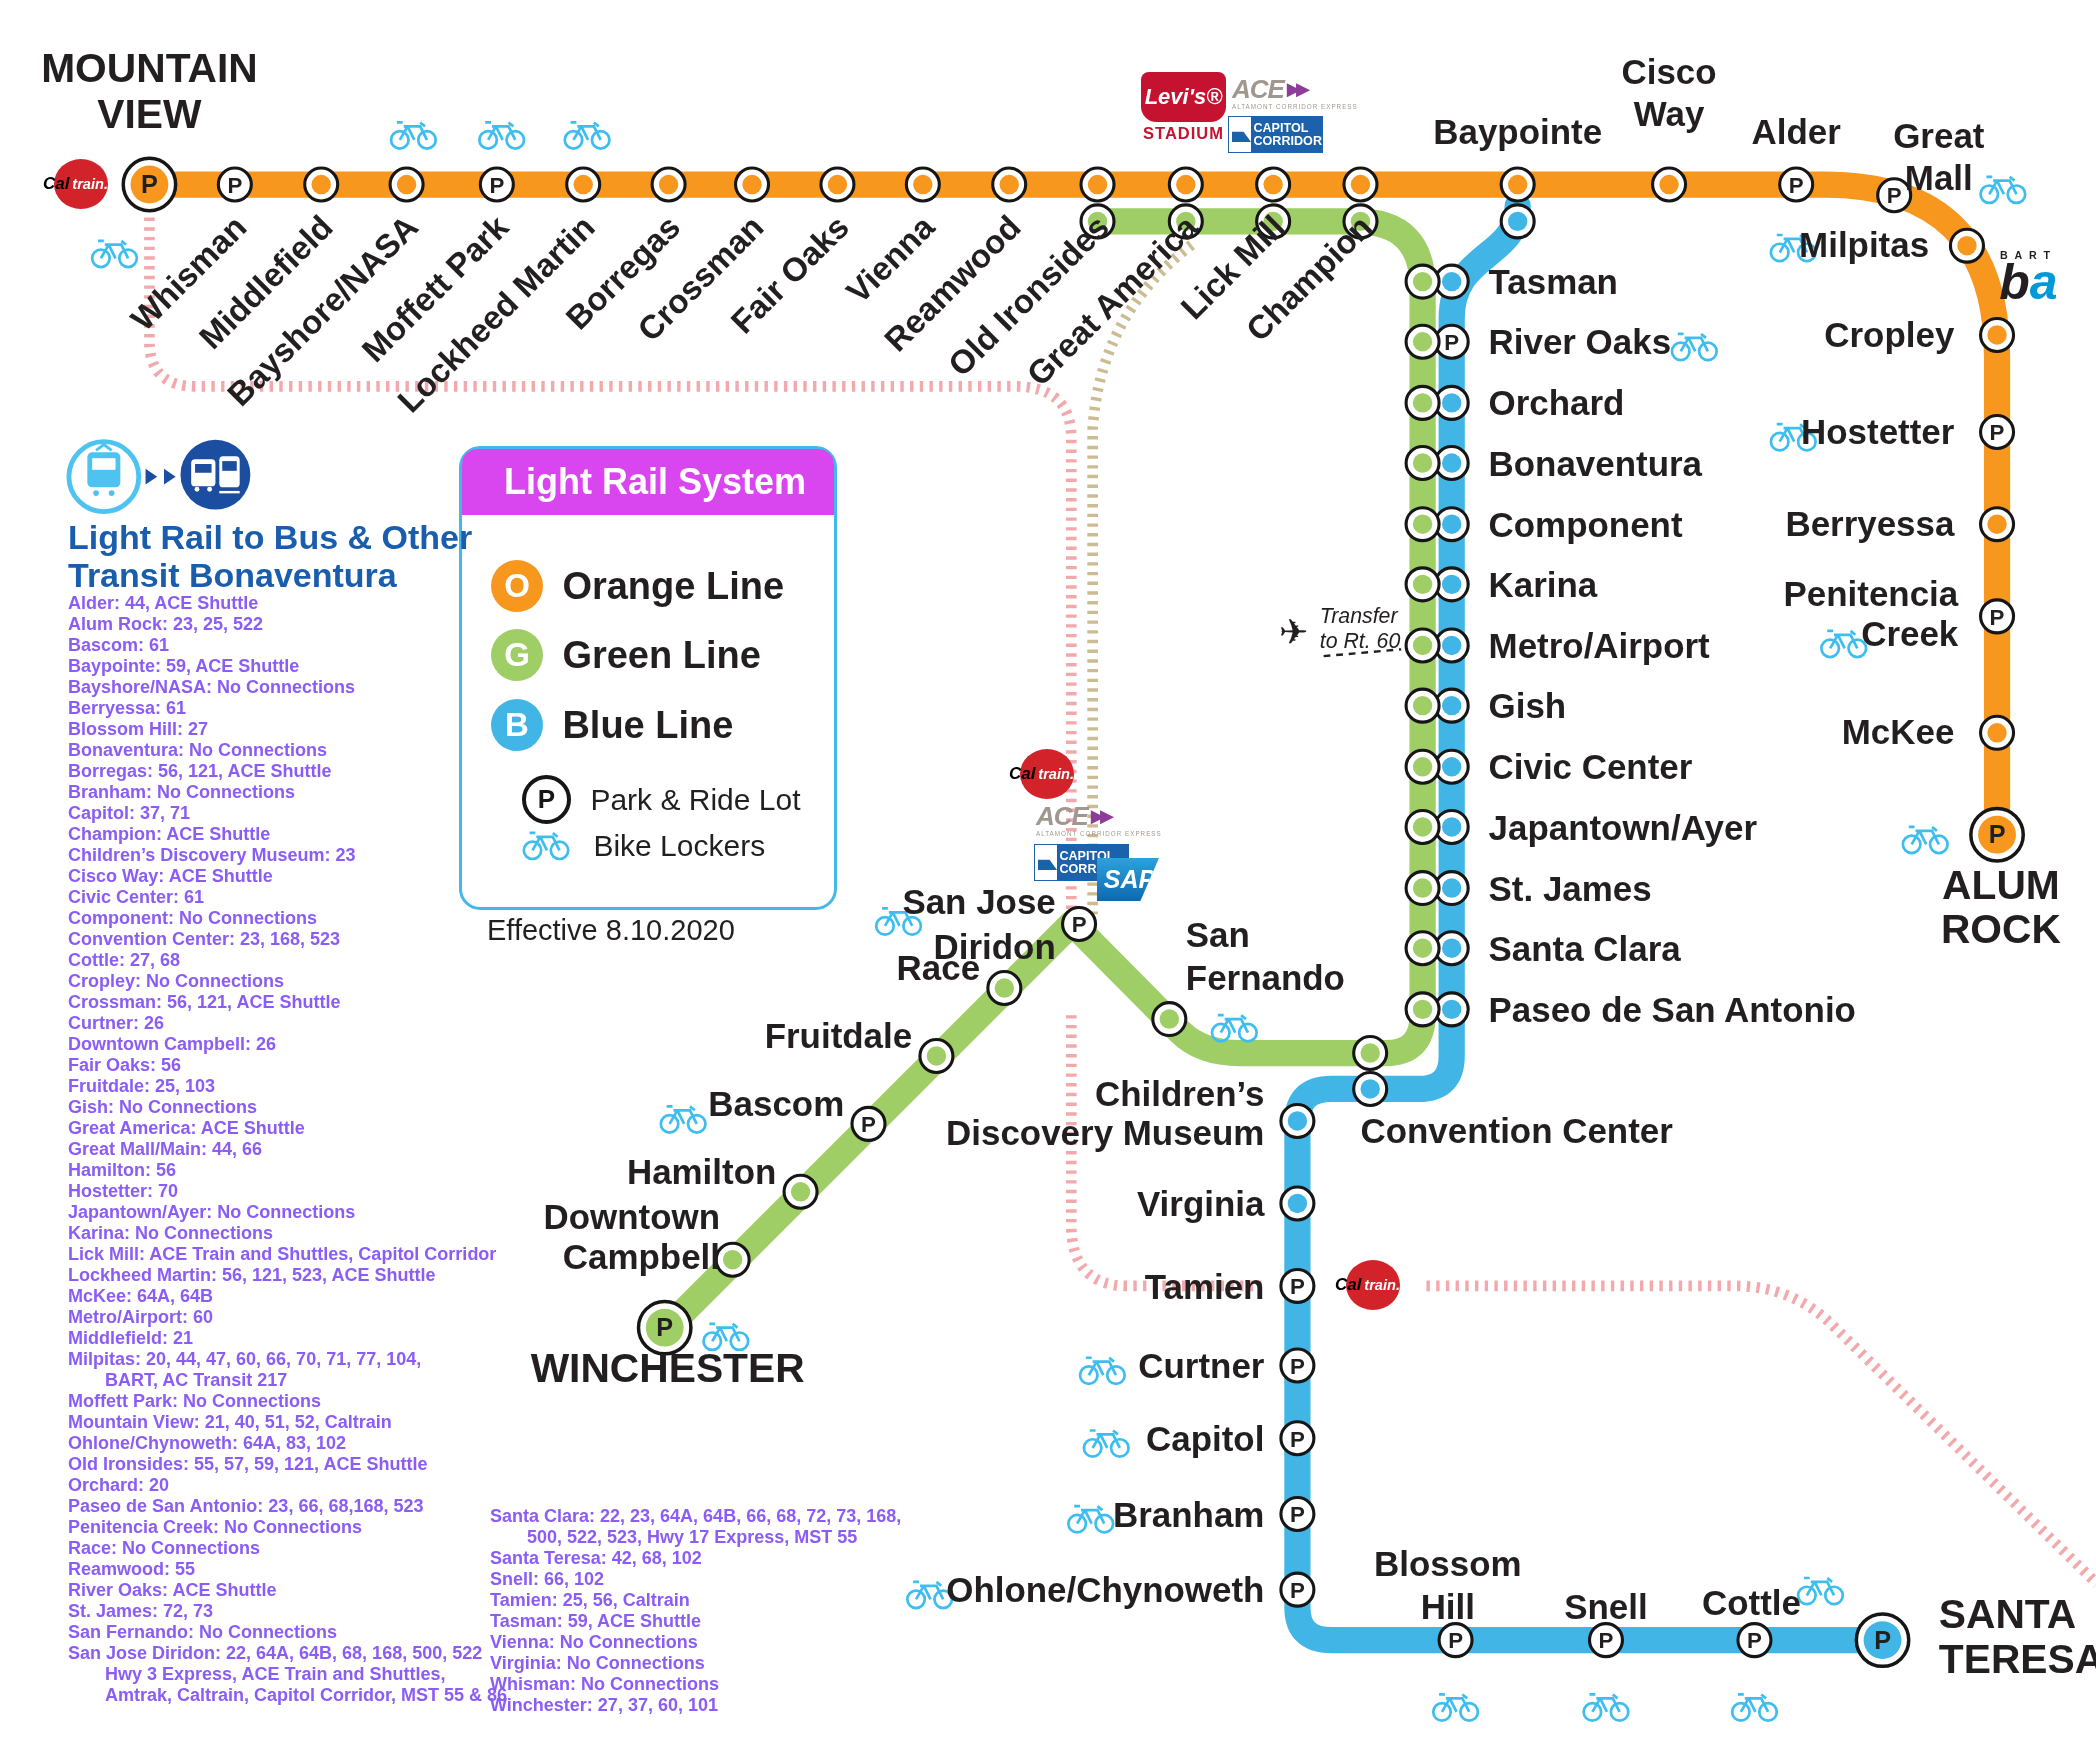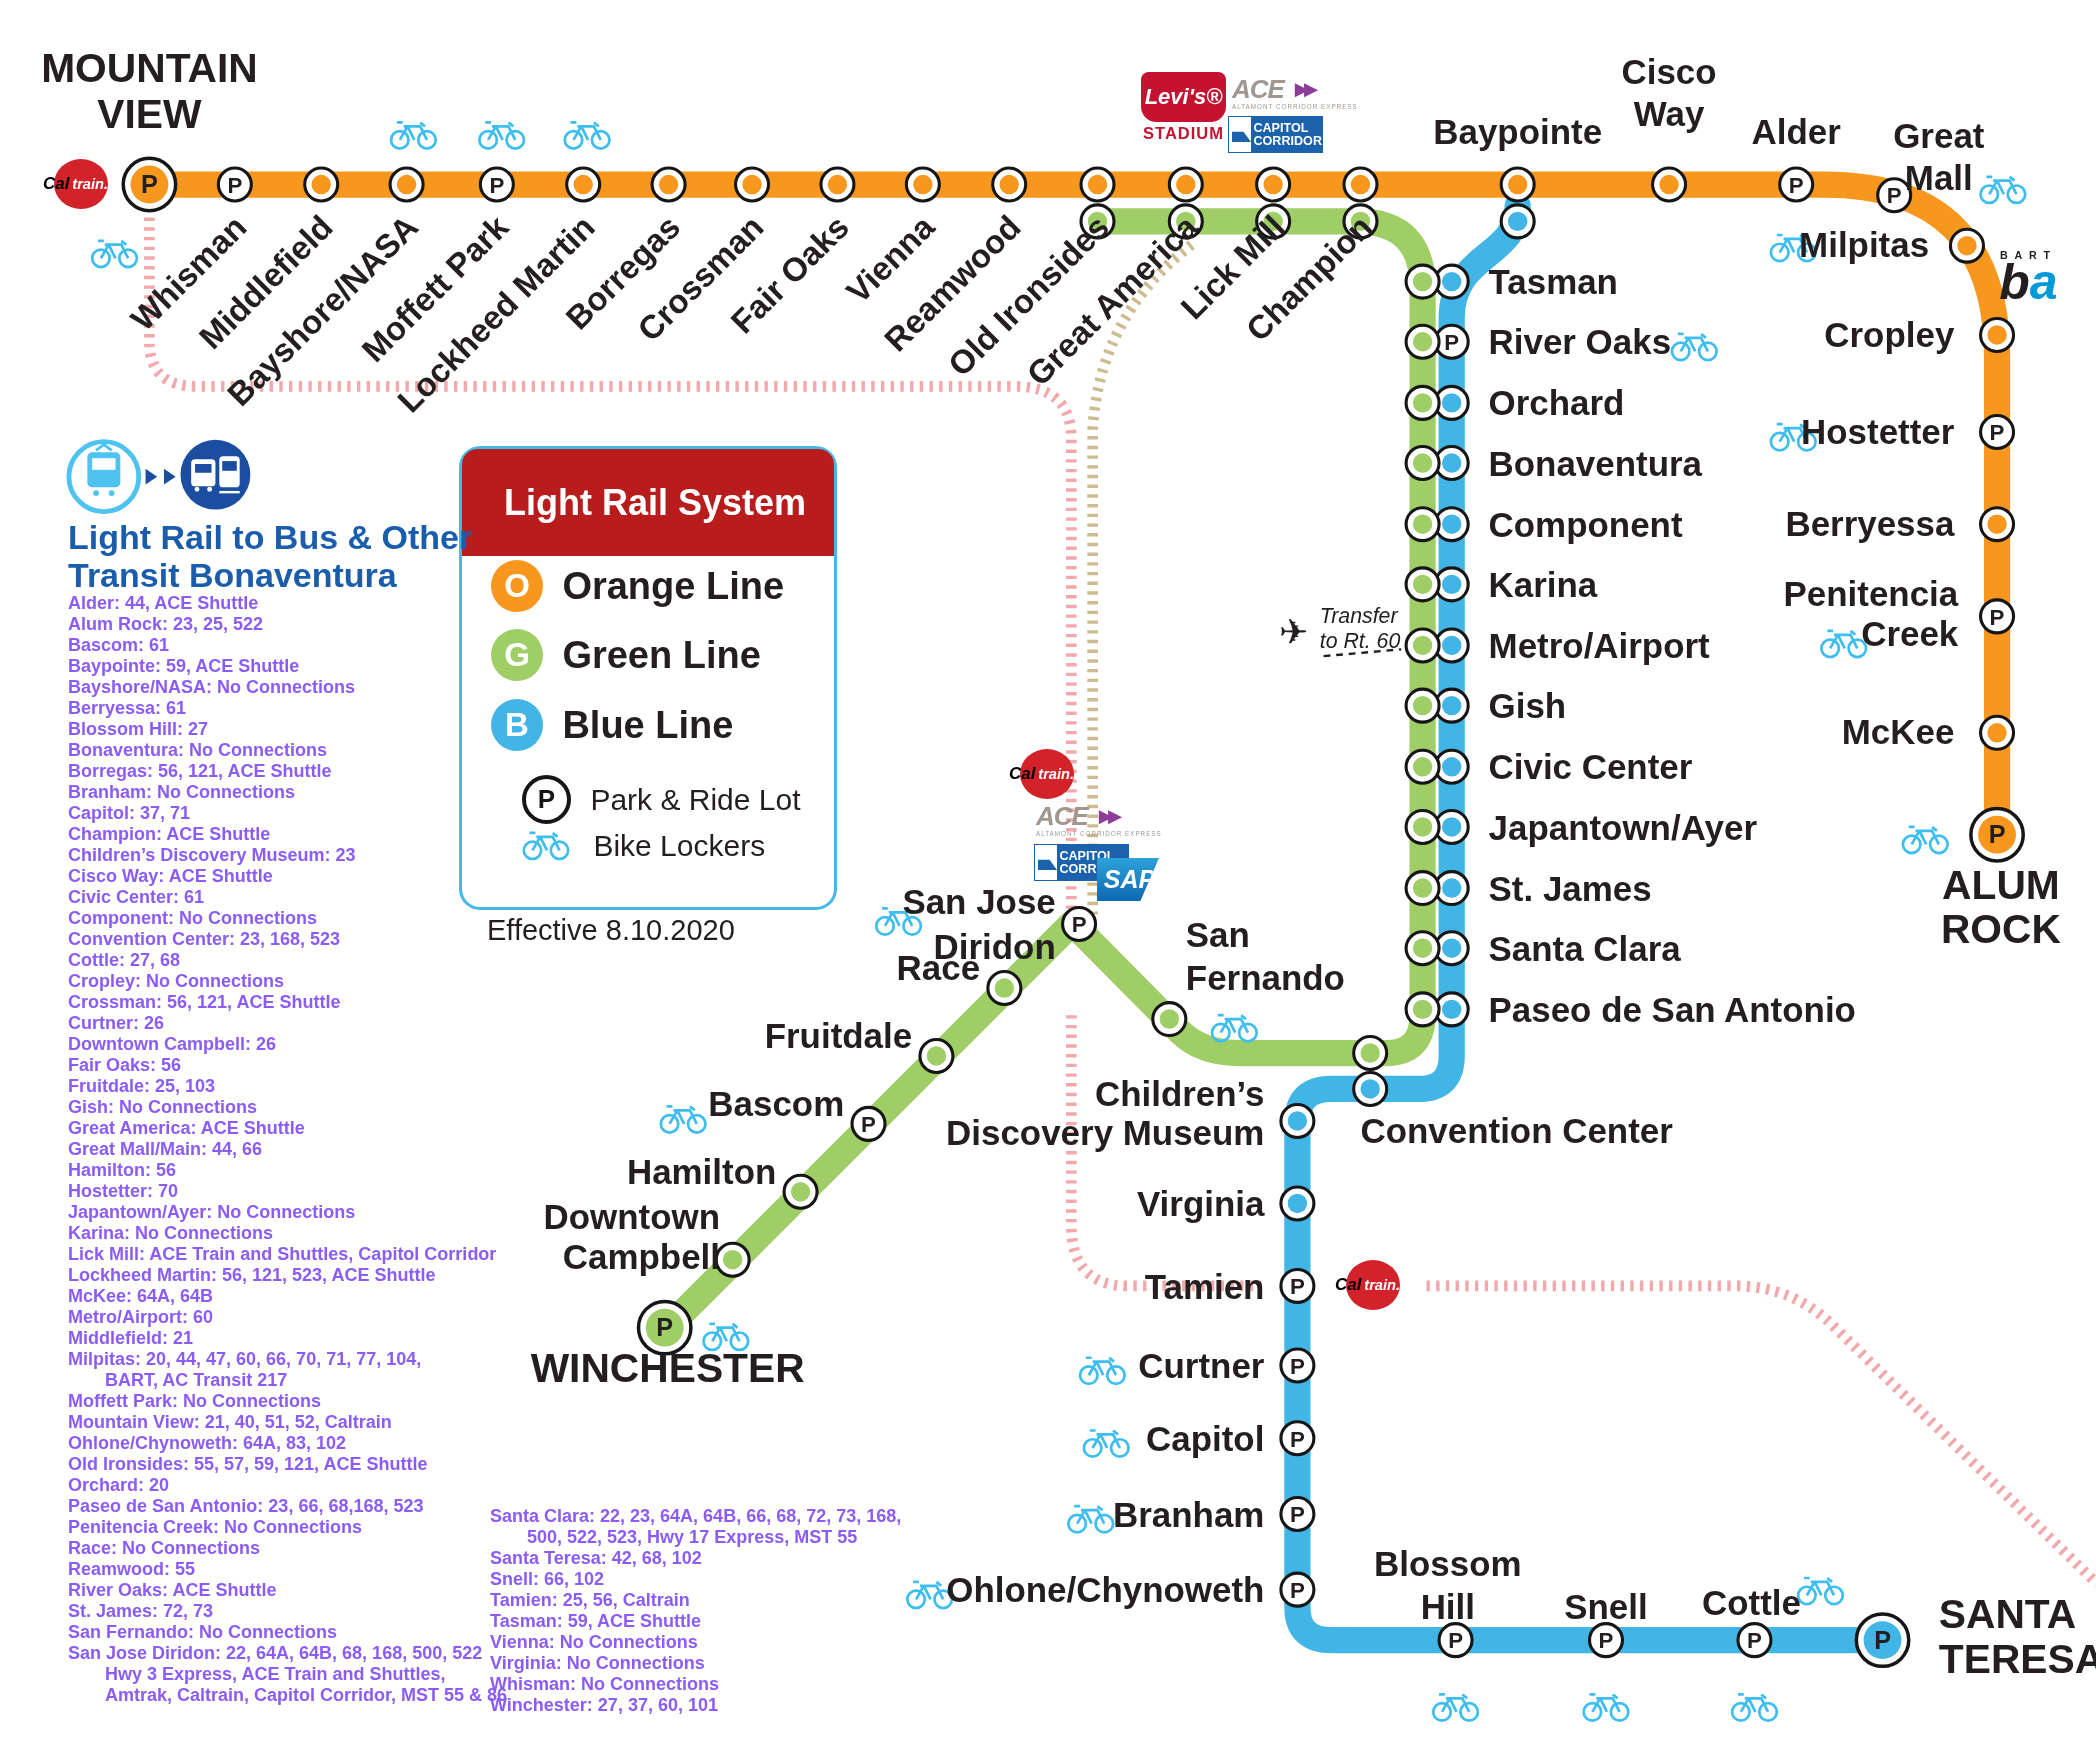--- a/index.html
+++ b/index.html
@@ -4,21 +4,21 @@
 <style>
   html,body{margin:0;padding:0;background:#fff;}
   .stage{position:relative;width:2097px;height:1748px;background:#fff;overflow:hidden;
          font-family:"Liberation Sans",sans-serif;color:#231F20;}
   svg text{font-family:"Liberation Sans",sans-serif;fill:#231F20;}
   .abs{position:absolute;}
 
   
   .legend{position:absolute;left:459px;top:446px;width:378px;height:464px;background:#fff;
           border:3.9px solid #44B8E8;border-radius:21.3px;box-sizing:border-box;}
-  .legend-header{height:107px;background:#b91c1c;border-radius:15.5px 15.5px 0 0;color:#fff;
+  .legend-header{height:66px;background:#d946ef;border-radius:15.5px 15.5px 0 0;color:#fff;
                  font-weight:800;font-size:36px;display:flex;align-items:center;justify-content:center;padding-left:14px;}
   .lrow{position:absolute;left:29px;display:flex;align-items:center;gap:19.4px;}
   .lbullet{width:52px;height:52px;border-radius:50%;display:flex;align-items:center;justify-content:center;
            color:#fff;font-weight:900;font-size:33px;flex:0 0 auto;}
   .llabel{font-weight:800;font-size:38px;}
   .pbullet{width:41px;height:41px;border-radius:50%;border:4.9px solid #161616;background:#fff;
            display:flex;align-items:center;justify-content:center;font-weight:900;font-size:26px;color:#161616;flex:0 0 auto;}
   .slabel{font-size:30px;font-weight:500;}
   .effective{position:absolute;left:487px;top:914px;font-size:29px;font-weight:500;}
 
@@ -34,21 +34,21 @@
   .logo{position:absolute;}
   .caltrain{display:flex;align-items:center;}
   .caltrain .cal{font-style:italic;font-weight:900;font-size:17px;color:#000000;margin-right:-15.5px;position:relative;z-index:2;}
   .caltrain .disc{width:54px;height:50px;border-radius:50%;background:#D2232A;display:flex;align-items:center;justify-content:flex-end;}
   .caltrain .disc span{color:#fff;font-style:italic;font-weight:900;font-size:14.6px;}
   .levis{width:85px;text-align:center;}
   .levis .badge{height:50px;background:#C41230;border-radius:7.8px 7.8px 15.5px 15.5px;color:#fff;display:flex;
                 align-items:center;justify-content:center;font-style:italic;font-weight:900;font-size:22px;}
   .levis .stadium{color:#C41230;font-weight:900;font-size:16.5px;letter-spacing:1px;margin-top:1.9px;}
   .ace{display:flex;flex-direction:column;line-height:1;}
-  .ace .row{display:flex;align-items:center;gap:8px;}
+  .ace .row{display:flex;align-items:center;}
   .ace .word{font-style:italic;font-weight:900;font-size:26px;color:#A09890;letter-spacing:-1px;}
   .ace .arrows{color:#8B3D97;font-size:18.4px;letter-spacing:-4.9px;margin-left:2.9px;}
   .ace .sub{font-size:6.3px;color:#A09890;letter-spacing:1px;margin-top:1.9px;white-space:nowrap;}
   .capcor{width:95px;height:37px;background:#1B61AB;border:1.9px solid #1B61AB;display:flex;box-sizing:border-box;}
   .capcor .train{width:25px;background:#fff;position:relative;overflow:hidden;}
   .capcor .train i{position:absolute;left:2.9px;top:7.8px;width:19.4px;height:17.5px;background:#1B61AB;
                    clip-path:polygon(0 40%,60% 40%,100% 100%,0 100%);}
   .capcor .txt{flex:1;color:#fff;font-weight:800;font-size:12.6px;line-height:13px;display:flex;
                flex-direction:column;justify-content:center;padding-left:2.9px;}
   .bart{width:83px;text-align:center;line-height:1;}

